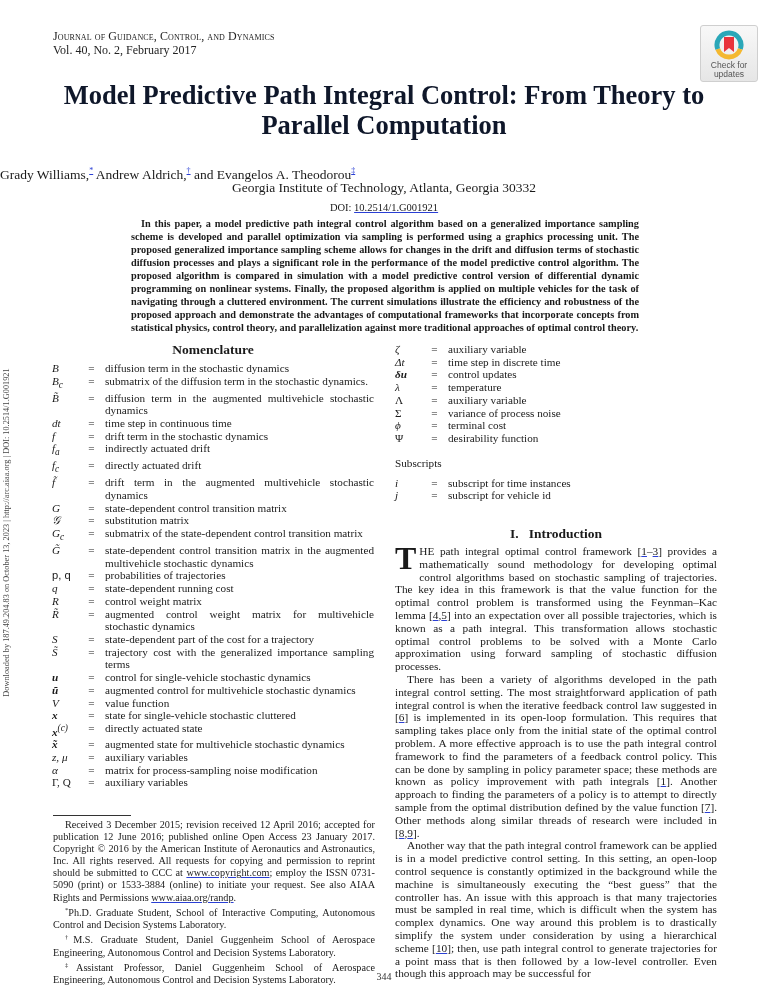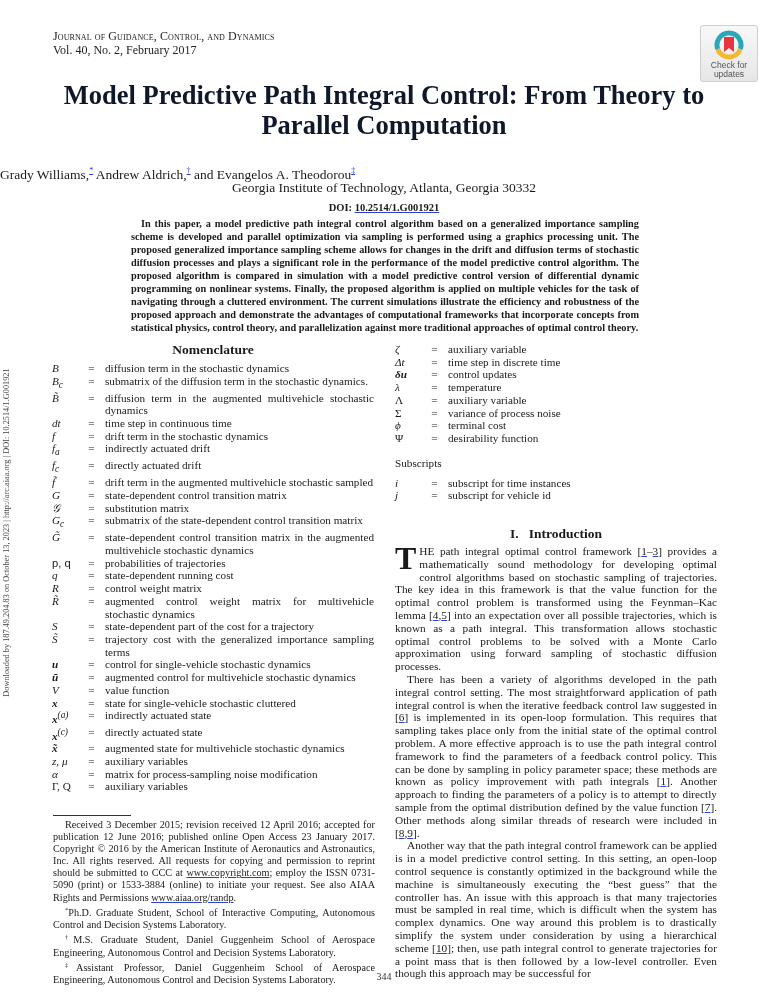--- a/index.html
+++ b/index.html
@@ -11,21 +11,21 @@
 
   .badge { position: absolute; left: 700px; top: 25px; width: 58px; height: 57px; border: 1px solid #cfcfcf; border-radius: 3px; background: linear-gradient(#f8f8f8, #e6e6e6); text-align: center; }
   .badge svg { display: block; margin: 4px auto 0; }
   .badge-text { font-family: "Liberation Sans", "DejaVu Sans", sans-serif; font-size: 8.5px; line-height: 9px; color: #555; margin-top: 1px; }
 
   .title { position: absolute; left: 60px; top: 80px; width: 648px; text-align: center; font-weight: bold; font-size: 26.5px; line-height: 30px; color: #0f172a; }
 
   .authors { position: absolute; left: 0; top: 163px; width: 768px; font-size: 13.5px; line-height: 16px; }
   .authors sup { font-size: 8px; color: #2a3fd4; vertical-align: super; }
   .affil { position: absolute; left: 0; top: 180px; width: 768px; text-align: center; font-size: 13.5px; }
-  .doi { position: absolute; left: 0; top: 202px; width: 768px; text-align: center; font-size: 10.5px; font-weight: bold; }
+  .doi { position: absolute; left: 0; top: 202px; width: 768px; text-align: center; font-size: 10.5px; }
   .doi a, .link { color: #1a1a1a; text-decoration: underline; text-decoration-color: #2a3fd4; text-decoration-thickness: 1px; }
 
   .abstract { position: absolute; left: 131px; top: 217px; width: 508px; font-weight: bold; font-size: 10.3px; line-height: 13px; text-align: justify; text-indent: 10px; }
 
   .side-note { position: absolute; left: 1px; top: 340px; width: 14px; height: 385px; }
   .side-note span { position: absolute; left: 0; top: 0; transform-origin: left top; transform: translate(1px, 385px) rotate(-90deg); white-space: nowrap; font-size: 8.3px; color: #444; width: 385px; text-align: center; }
 
   .col-left { position: absolute; left: 52px; top: 342px; width: 322px; }
   .col-right { position: absolute; left: 395px; top: 342px; width: 322px; }
 
@@ -127,21 +127,21 @@
           <td class="nom-def">indirectly actuated drift</td>
         </tr>
       <tr>
           <td class="nom-sym"><span>f</span><sub>c</sub></td>
           <td class="nom-eq">=</td>
           <td class="nom-def">directly actuated drift</td>
         </tr>
       <tr>
           <td class="nom-sym">f̃</td>
           <td class="nom-eq">=</td>
-          <td class="nom-def">drift term in the augmented multivehicle stochastic sampled</td>
+          <td class="nom-def">drift term in the augmented multivehicle stochastic dynamics</td>
         </tr>
       <tr>
           <td class="nom-sym">G</td>
           <td class="nom-eq">=</td>
           <td class="nom-def">state-dependent control transition matrix</td>
         </tr>
       <tr>
           <td class="nom-sym">𝒢</td>
           <td class="nom-eq">=</td>
           <td class="nom-def">substitution matrix</td>
@@ -198,25 +198,20 @@
         </tr>
       <tr>
           <td class="nom-sym">V</td>
           <td class="nom-eq">=</td>
           <td class="nom-def">value function</td>
         </tr>
       <tr>
           <td class="nom-sym sym-bold">x</td>
           <td class="nom-eq">=</td>
           <td class="nom-def">state for single-vehicle stochastic cluttered</td>
-        </tr>
-      <tr>
-          <td class="nom-sym"><span class="sym-bold">x</span><sup>(a)</sup></td>
-          <td class="nom-eq">=</td>
-          <td class="nom-def">indirectly actuated state</td>
         </tr>
       <tr>
           <td class="nom-sym"><span class="sym-bold">x</span><sup>(c)</sup></td>
           <td class="nom-eq">=</td>
           <td class="nom-def">directly actuated state</td>
         </tr>
       <tr>
           <td class="nom-sym sym-bold">x̃</td>
           <td class="nom-eq">=</td>
           <td class="nom-def">augmented state for multivehicle stochastic dynamics</td>

